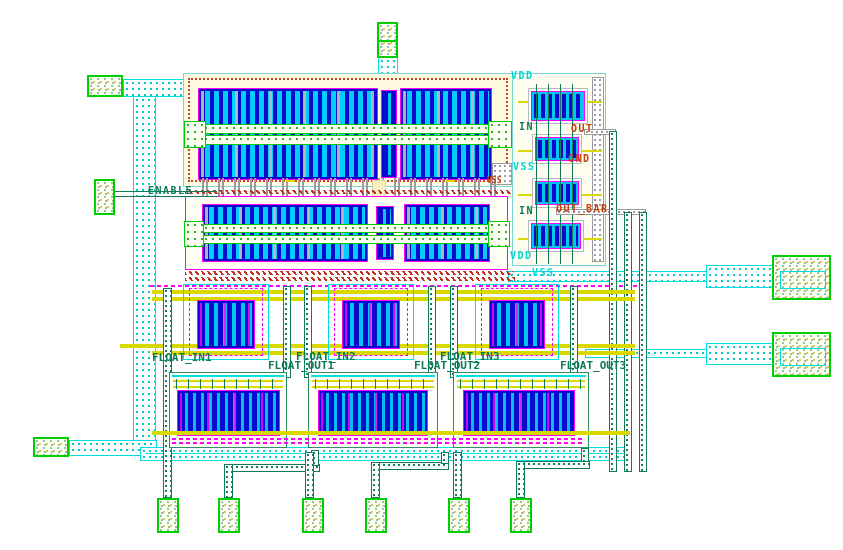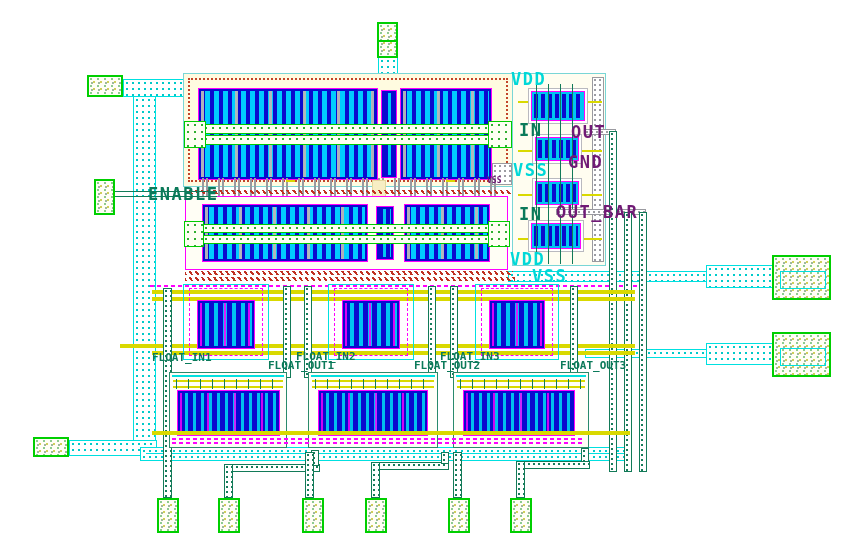--- a/index.html
+++ b/index.html
@@ -56,23 +56,23 @@
   .ticksT{background:repeating-linear-gradient(90deg,#127a58 0 1px,transparent 1px 12px)}
   .stubsG{background:repeating-linear-gradient(90deg,#9a9aa0 0 2px,transparent 2px 4px,#9a9aa0 4px 6px,transparent 6px 16px)}
   .cell{border:1px solid #b9b9bf;background:#fff;padding:2px;box-sizing:border-box}
   .cell-m{border:1px solid #ff00ff;padding:2px;height:100%;box-sizing:border-box;background:#00c4f2}
   .fgC{width:100%;height:100%;
     background-image:repeating-linear-gradient(90deg,#0a0acf 0 4px,#00c8f0 4px 7px)}
   .bblock{border:1px solid #2a8a6a;background:#fffef8;box-sizing:border-box}
   .mbox{border:1px dashed #ff00ff;box-sizing:border-box}
   .cybox{border:1px solid #00e0e0;box-sizing:border-box}
   
-  .lbl{font-weight:bold;font-size:17px;letter-spacing:1.5px;line-height:1;white-space:nowrap}
+  .lbl{font-weight:bold;font-size:10px;letter-spacing:1.5px;line-height:1;white-space:nowrap}
   .lblF{font-weight:bold;font-size:11px;letter-spacing:0;line-height:1;white-space:nowrap}
-  .cC{color:#00d8d8}.cT{color:#0b7a5a}.cG{color:#701a75}
+  .cC{color:#00d8d8}.cT{color:#0b7a5a}.cG{color:#c2410c}
 </style>
 </head>
 <body>
 
 <div class="stage">
 
   <div class="abs bus" style="left:123px;top:79px;width:62px;height:18px"></div>
   <div class="abs bus" style="left:133px;top:96px;width:23px;height:350px"></div>
   <div class="abs bus" style="left:378px;top:57px;width:20px;height:18px"></div>
   <div class="abs bus" style="left:69px;top:440px;width:88px;height:16px"></div>

